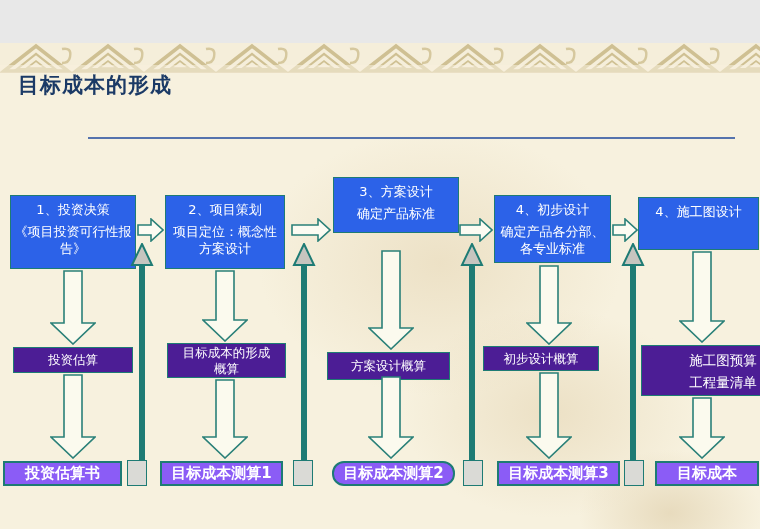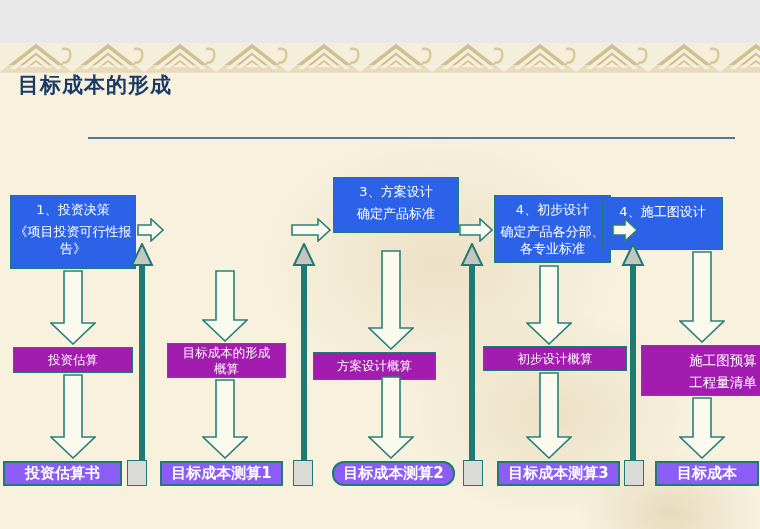--- a/index.html
+++ b/index.html
@@ -42,21 +42,21 @@
     background:#2c62e8;
     border:1.5px solid #1e7b74;
     display:flex; flex-direction:column; align-items:center; justify-content:flex-start;
     font-size:13px; line-height:17px; padding:5px 3px 2px 3px;
   }
   .phase .l1 { margin-bottom:5px; white-space:nowrap; }
   .phase .l2 { }
   .phase .l2:empty { display:none; }
 
   .budget {
-    background:#a21caf;
+    background:#4c1d95;
     border:1px solid #1e7b74;
     display:flex; flex-direction:column; align-items:center; justify-content:center;
     font-size:12.5px; line-height:16px; padding:1px 2px;
   }
   .budget .l2:empty { display:none; }
   .budget.tall { font-size:13.5px; line-height:22px; }
 
   .result {
     background:#8b5cf6;
     border:2px solid #1e7b74;
@@ -115,53 +115,57 @@
     <div class="l2">《项目投资可行性报告》</div>
   </div>
   <div class="box budget" style="left:13px;top:304px;width:120px;height:26px;">
     <div class="l1">投资估算</div>
 
   </div>
   <div class="box result" style="left:3px;top:418px;width:119px;height:25px;">
     <span>投资估算书</span>
   </div>
 
+  <div class="box phase" style="left:165px;top:152px;width:120px;height:74px;">
+    <div class="l1">2、项目策划</div>
+    <div class="l2">项目定位：概念性方案设计</div>
+  </div>
   <div class="box budget" style="left:167px;top:300px;width:119px;height:35px;">
     <div class="l1">目标成本的形成</div>
     <div class="l2">概算</div>
   </div>
   <div class="box result" style="left:160px;top:418px;width:123px;height:25px;">
     <span>目标成本测算1</span>
   </div>
 
   <div class="box phase" style="left:333px;top:134px;width:126px;height:56px;">
     <div class="l1">3、方案设计</div>
     <div class="l2">确定产品标准</div>
   </div>
-  <div class="box budget" style="left:313px;top:309px;width:123px;height:28px;">
+  <div class="box budget" style="left:327px;top:309px;width:123px;height:28px;">
     <div class="l1">方案设计概算</div>
 
   </div>
   <div class="box result" style="left:332px;top:418px;width:123px;height:25px;border-radius:12px;">
     <span>目标成本测算2</span>
   </div>
 
   <div class="box phase" style="left:494px;top:152px;width:117px;height:68px;">
     <div class="l1">4、初步设计</div>
     <div class="l2">确定产品各分部、各专业标准</div>
   </div>
-  <div class="box budget" style="left:483px;top:303px;width:144px;height:25px;">
+  <div class="box budget" style="left:483px;top:303px;width:116px;height:25px;">
     <div class="l1">初步设计概算</div>
 
   </div>
   <div class="box result" style="left:497px;top:418px;width:123px;height:25px;">
     <span>目标成本测算3</span>
   </div>
 
-  <div class="box phase" style="left:602px;top:154px;width:121px;height:53px;">
+  <div class="box phase" style="left:638px;top:154px;width:121px;height:53px;">
     <div class="l1">4、施工图设计</div>
 
   </div>
   <div class="box budget tall" style="left:641px;top:302px;width:125px;height:51px;padding-left:41px;">
     <div class="l1">施工图预算</div>
     <div class="l2">工程量清单</div>
   </div>
   <div class="box result" style="left:655px;top:418px;width:104px;height:25px;">
     <span>目标成本</span>
   </div>

